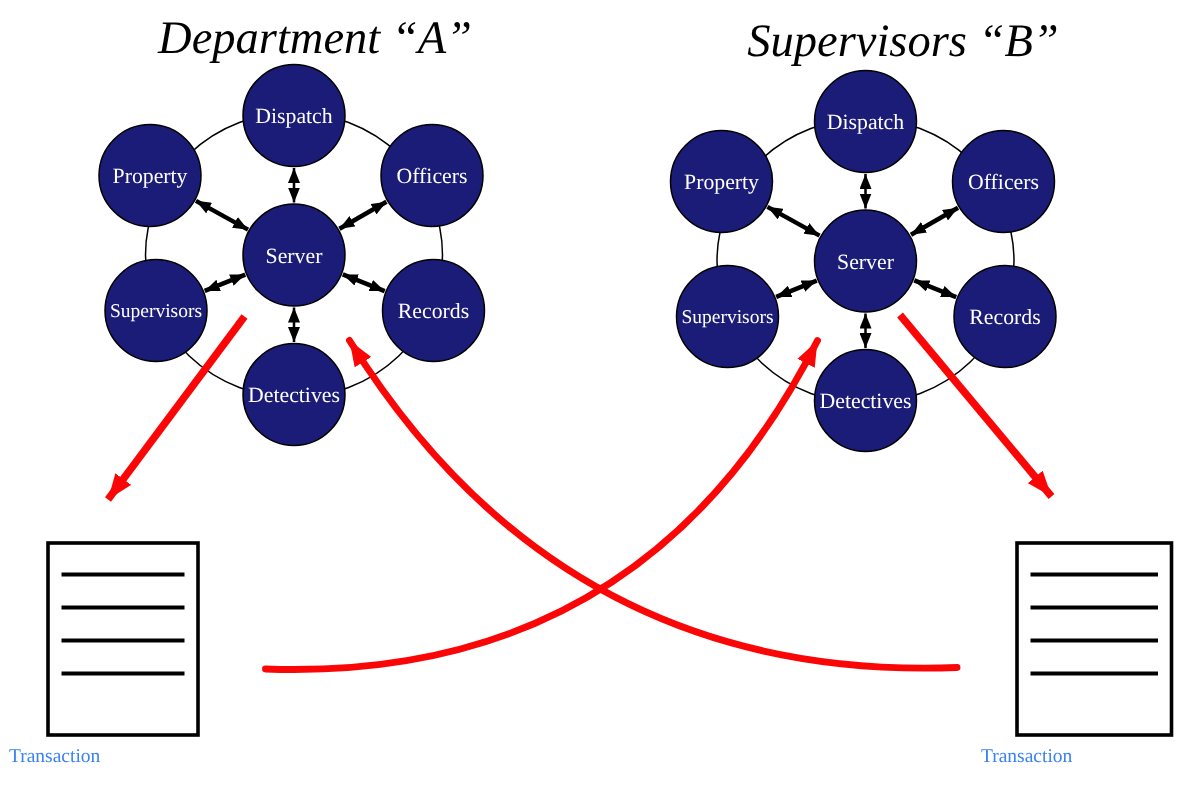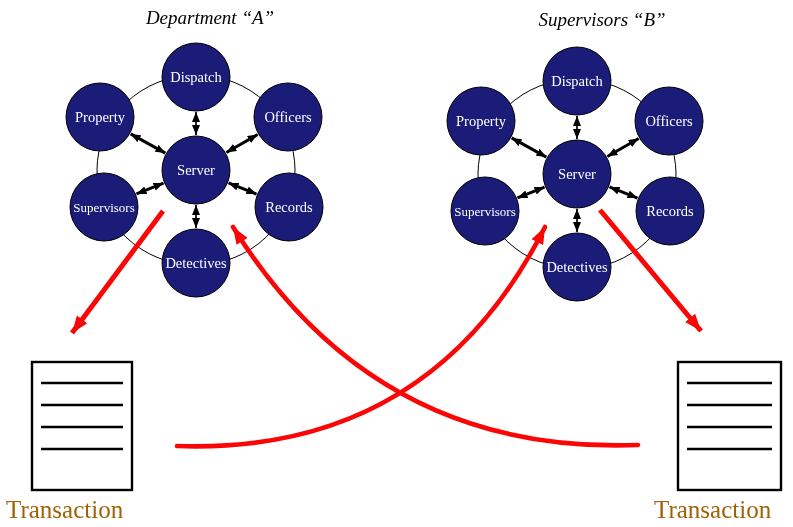--- a/index.html
+++ b/index.html
@@ -14,31 +14,31 @@
     background: #ffffff;
     overflow: hidden;
     font-family: "Liberation Serif", serif;
   }
   .dept-title {
     position: absolute;
     width: 250px;
     text-align: center;
     font-family: "Liberation Serif", serif;
     font-style: italic;
-    font-size: 19px;
+    font-size: 31px;
     color: #000000;
     white-space: nowrap;
   }
   #title-a { left: 85px; top: 7px; }
   #title-b { left: 477px; top: 9px; }
   .doc-label {
     position: absolute;
     font-family: "Liberation Serif", serif;
-    font-size: 25px;
-    color: #a16207;
+    font-size: 13px;
+    color: #3b82f6;
     white-space: nowrap;
   }
   #doc-label-left  { left: 6px;   top: 496px; }
   #doc-label-right { left: 654px; top: 496px; }
   svg text.node-label {
     font-family: "Liberation Serif", serif;
     fill: #ffffff;
   }
 </style>
 </head>

